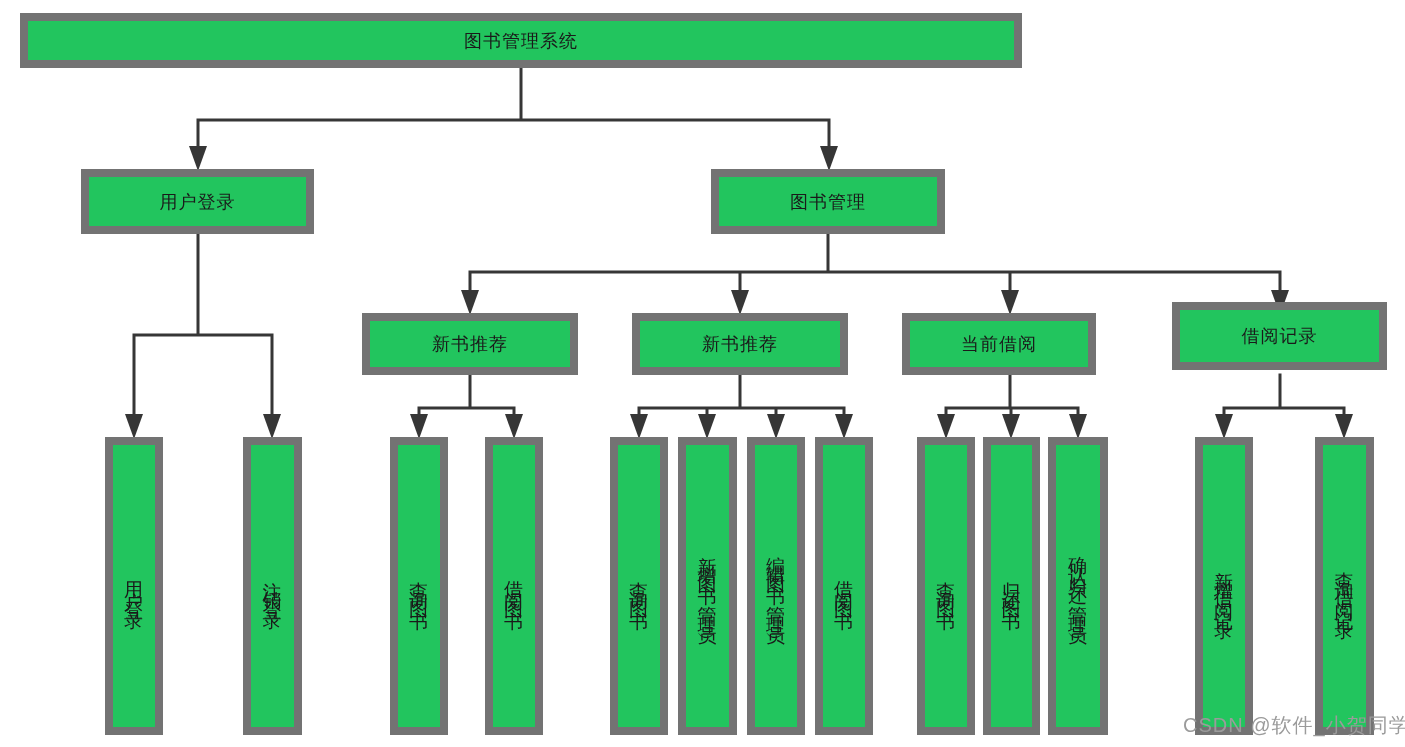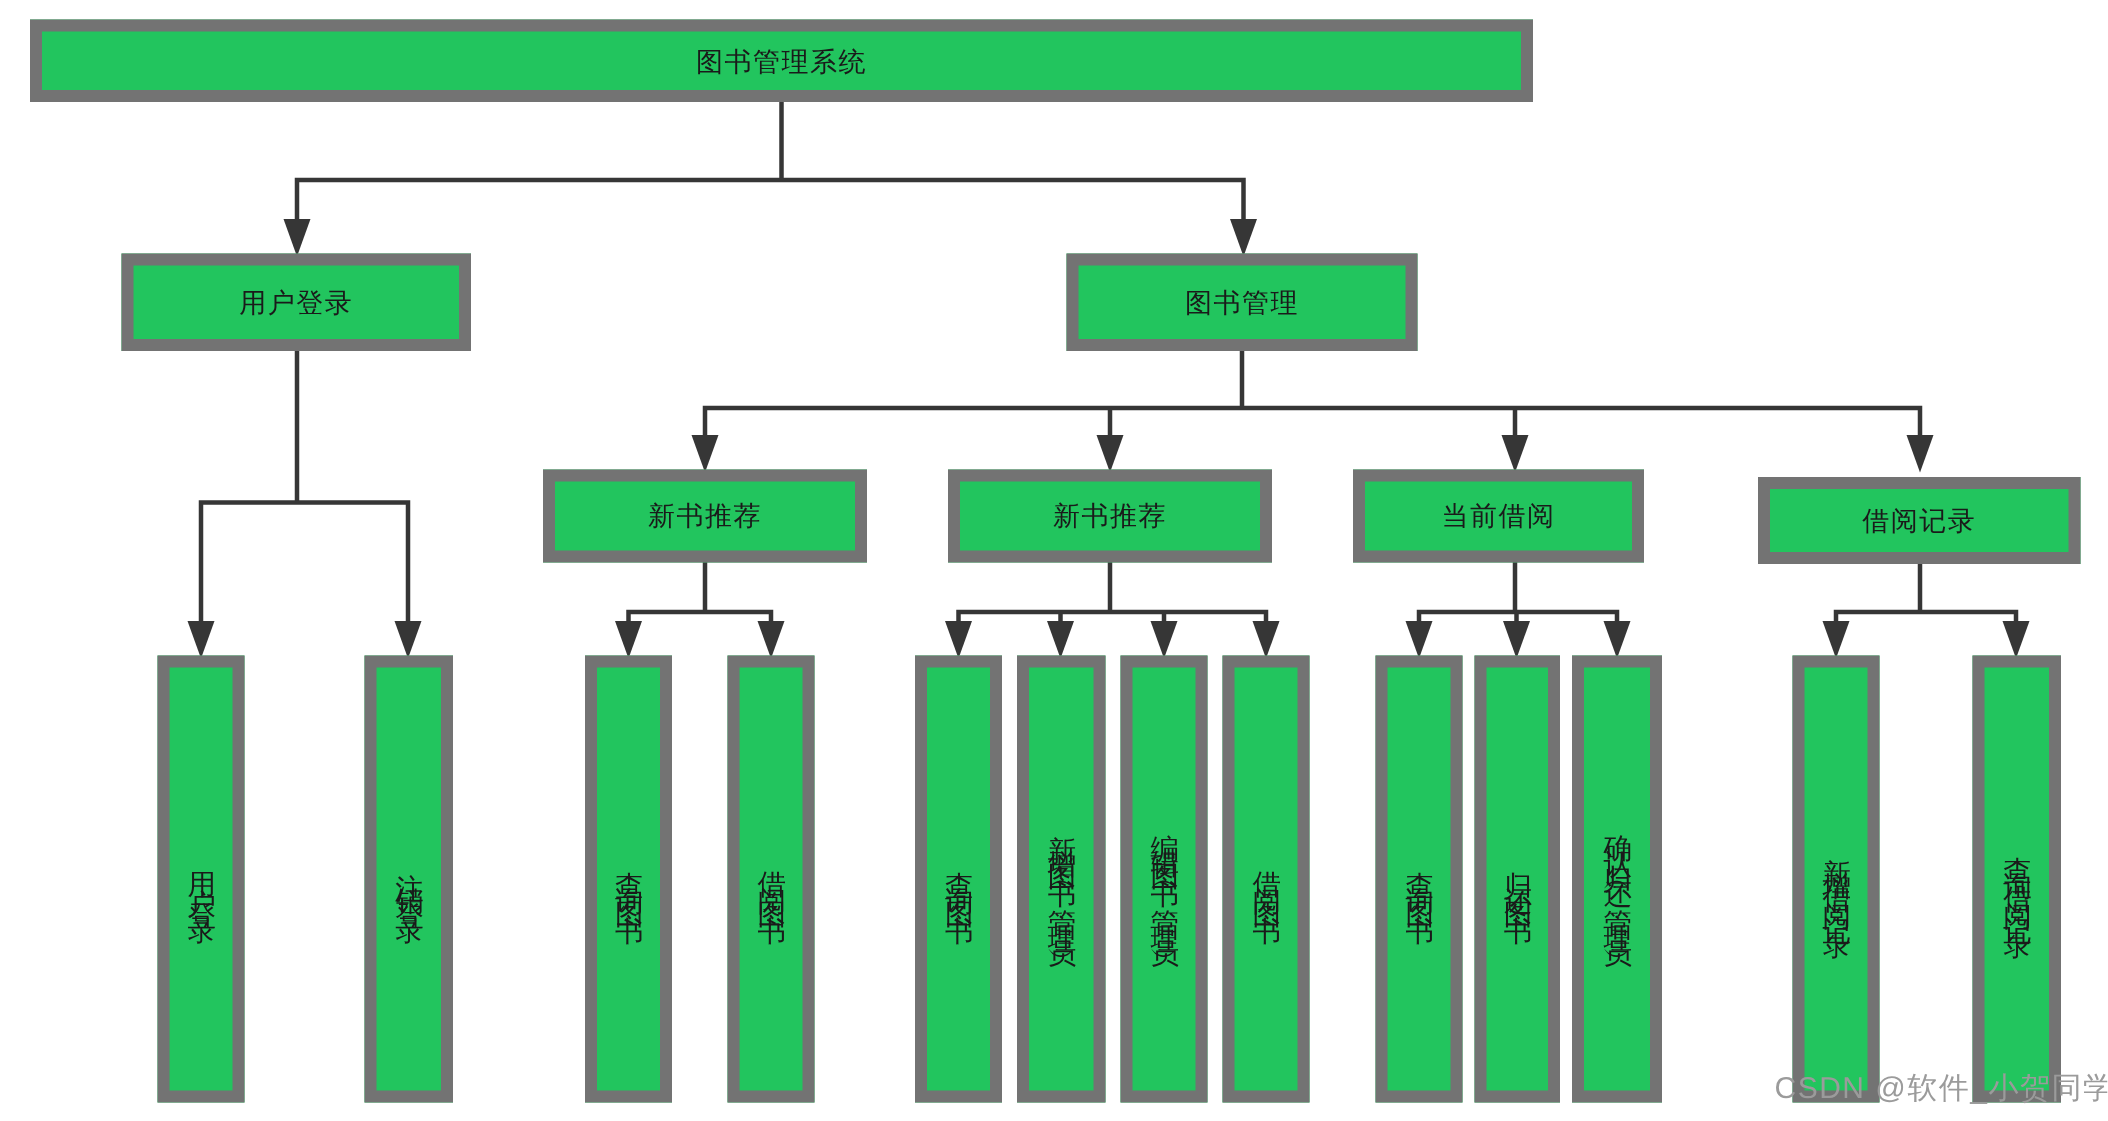--- a/index.html
+++ b/index.html
@@ -90,21 +90,21 @@
 
   <div class="node" style="left:711px;top:169px;width:234px;height:65px">
     <span>图书管理</span>
   </div>
   <div class="node" style="left:632px;top:313px;width:216px;height:62px">
     <span>新书推荐</span>
   </div>
   <div class="node" style="left:902px;top:313px;width:194px;height:62px">
     <span>当前借阅</span>
   </div>
-  <div class="node" style="left:1172px;top:318px;width:215px;height:58px">
+  <div class="node" style="left:1172px;top:302px;width:215px;height:68px">
     <span>借阅记录</span>
   </div>
 
   <div class="node leaf" style="left:105px;top:437px;width:58px;height:298px">
     <span>用户登录</span>
   </div>
   <div class="node leaf" style="left:243px;top:437px;width:59px;height:298px">
     <span>注销登录</span>
   </div>
 

